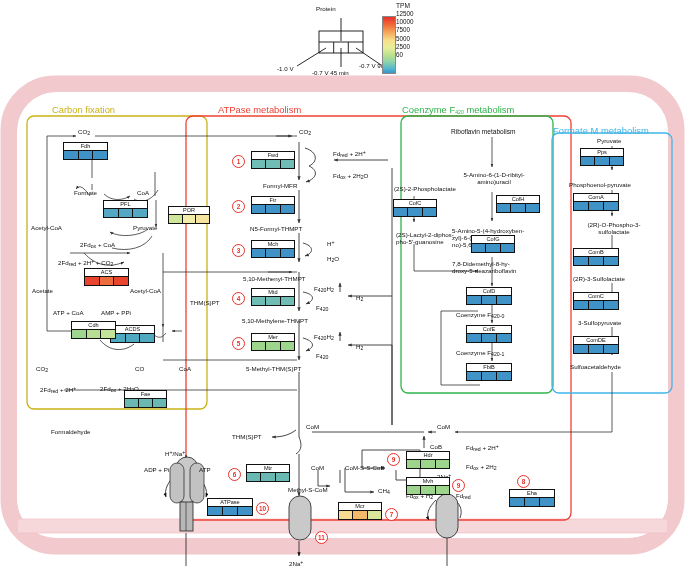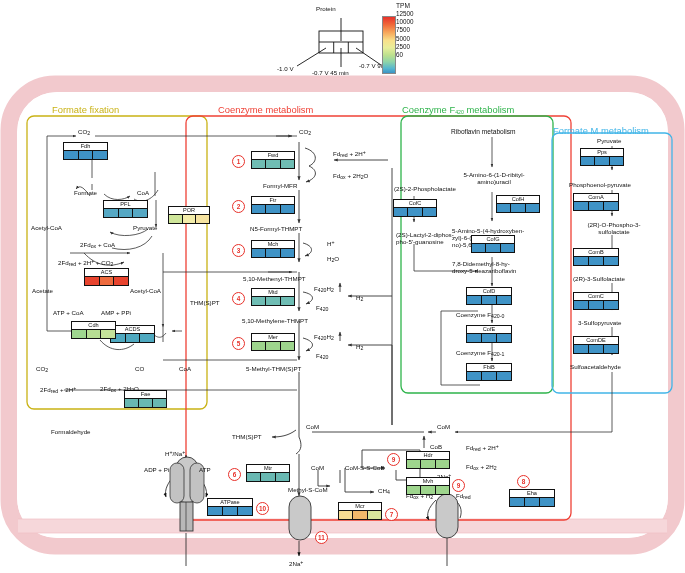--- a/index.html
+++ b/index.html
@@ -212,22 +212,22 @@
 <span class="lbl" style="left:396px;top:2px;font-size:6.6px;">TPM</span>
 <div id="cbar-ticks">
   <div>12500</div>
   <div>10000</div>
   <div>7500</div>
   <div>5000</div>
   <div>2500</div>
   <div>60</div>
 </div>
 
-<div class="ptitle" id="t-carbon">Formate fixation</div>
-<div class="ptitle" id="t-methane">Coenzyme metabolism</div>
+<div class="ptitle" id="t-carbon">Carbon fixation</div>
+<div class="ptitle" id="t-methane">ATPase metabolism</div>
 <div class="ptitle" id="t-f420">Coenzyme F<span class="sub">420</span> metabolism</div>
 <div class="ptitle" id="t-com">Formate M metabolism</div>
 
 <span class="lbl" style="left:78px;top:129px;">CO<span class="sub">2</span></span>
 <span class="lbl" style="left:74px;top:190px;">Formate</span>
 <span class="lbl" style="left:137px;top:190px;">CoA</span>
 <span class="lbl" style="left:31px;top:225px;">Acetyl-CoA</span>
 <span class="lbl" style="left:133px;top:225px;">Pyruvate</span>
 <span class="lbl" style="left:80px;top:242px;">2Fd<span class="sub">ox</span> + CoA</span>
 <span class="lbl" style="left:58px;top:259px;">2Fd<span class="sub">red</span> + 2H<span class="sup">+</span> + CO<span class="sub">2</span></span>

